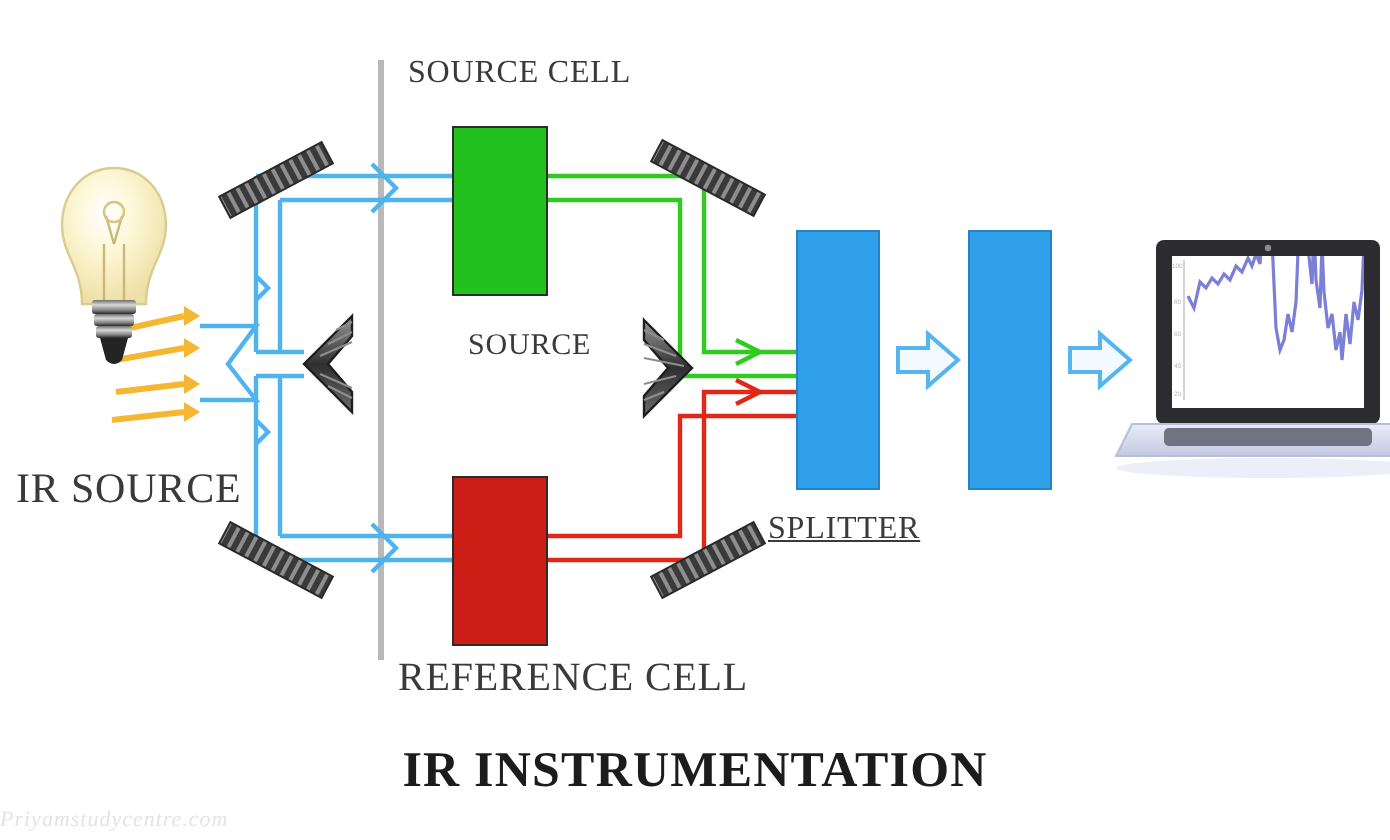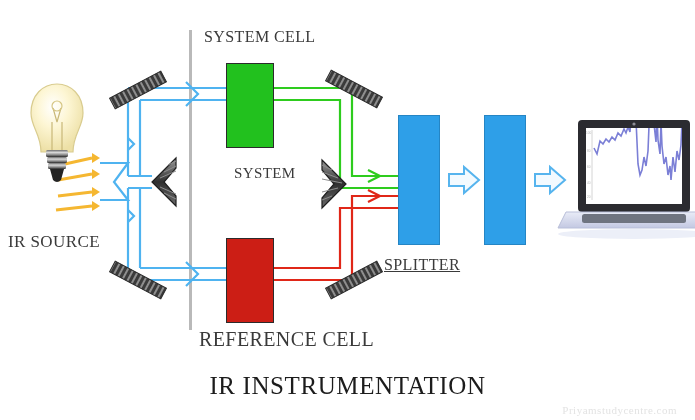--- a/index.html
+++ b/index.html
@@ -15,30 +15,31 @@
     font-family:"Liberation Serif", serif;
     color:#3a3a3a;
     white-space:nowrap;
     letter-spacing:.4px;
   }
   #title{
     position:absolute;
     left:0;right:0;
     text-align:center;
     font-family:"Liberation Serif", serif;
-    font-weight:normal;
+    font-weight:bold;
     color:#1c1c1c;
     letter-spacing:.6px;
   }
   #watermark{
     position:absolute;
-    left:0;right:18px;
-    text-align:right;
+    left:0;right:0;
+    text-align:left;
     font-family:"Liberation Serif", serif;
     color:#e3e3e3;
+    font-style:italic;
     letter-spacing:.5px;
   }
   .box{position:absolute;box-sizing:border-box;}
   .divider{position:absolute;background:#b9b9b9;}
   svg.overlay{position:absolute;left:0;top:0;width:695px;height:420px;pointer-events:none;}
 </style>
 </head>
 <body>
 
 <div id="stage">
@@ -212,26 +213,26 @@
                   664,164 666,157 668,175 670,166 671,180 673,157 675,172 677,151
                   679,160 681,145 683,99 685,93 687,114 689,142 691,149"></polyline>
       </g>
 
       <path d="M566,212 L702,212 L710,228 L558,228 Z" fill="url(#lapBase)" stroke="#b9bfd9" stroke-width="1"></path>
       <rect x="582" y="214" width="104" height="9" rx="2.5" fill="#6f7480"></rect>
       <ellipse cx="634" cy="234" rx="76" ry="5" fill="#eceff8"></ellipse>
     </g>
   </svg>
 
-  <div class="lbl" style="left:8px;top:232px;font-size:17px;">IR SOURCE</div>
-
-  <div class="lbl" style="left:204px;top:28px;font-size:16px;">SYSTEM CELL</div>
-
-
-  <div class="lbl" style="left:234px;top:165px;font-size:15px;">SYSTEM</div>
+  <div class="lbl" style="left:8px;top:232px;font-size:21px;">IR SOURCE</div>
+
+  <div class="lbl" style="left:204px;top:28px;font-size:16px;">SOURCE CELL</div>
+
+
+  <div class="lbl" style="left:234px;top:165px;font-size:15px;">SOURCE</div>
 
   <div class="lbl" style="left:199px;top:328px;font-size:20px;">REFERENCE CELL</div>
 
   <div class="lbl" style="left:384px;top:256px;font-size:16px;text-decoration:underline;">SPLITTER</div>
 
 
 
   <div id="title" style="top:372px;font-size:25px;">IR INSTRUMENTATION</div>
 
   <div id="watermark" style="top:404px;font-size:11px;">Priyamstudycentre.com</div>

